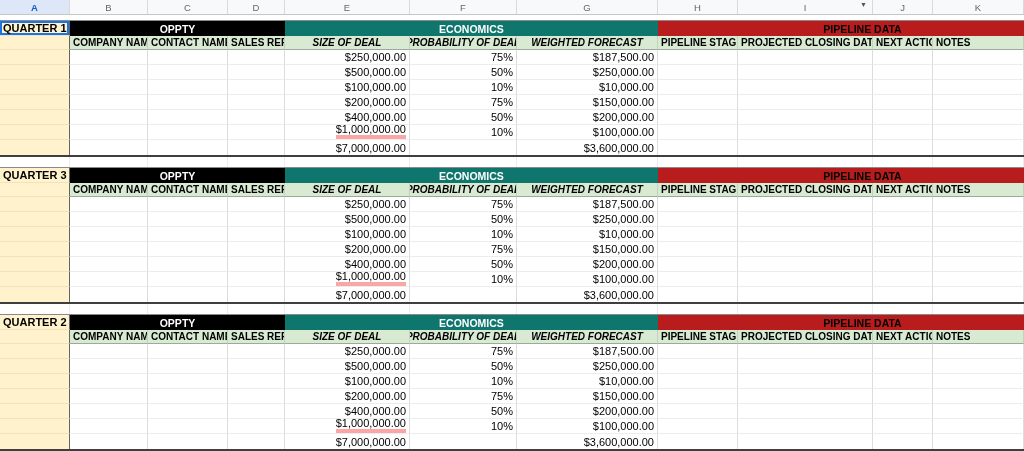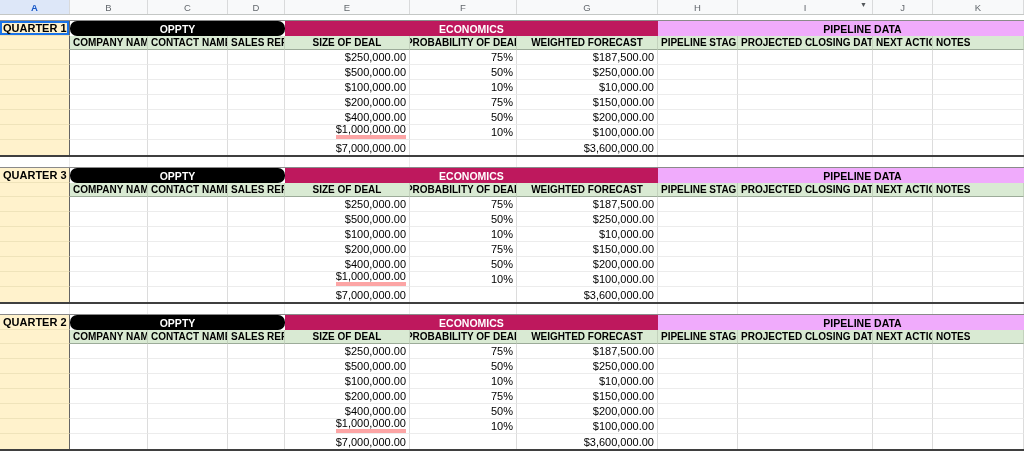--- a/index.html
+++ b/index.html
@@ -46,28 +46,28 @@
     border-right: 1px solid #646464; border-bottom: 1px solid #efe3ba;
   }
   .quarter { font-weight: bold; font-size: 11px; overflow: visible; }
   .selcell { box-shadow: inset 0 0 0 2px #1a73e8; }
   .banner {
     font-weight: bold; font-size: 10.5px;
     justify-content: center; border-bottom: none; border-right: none;
   }
   .sp3 { grid-column: span 3; }
   .sp4 { grid-column: span 4; }
-  .b-oppty { background: #000000; color: #ffffff; border-radius: 7px; }
-  .b-econ { background: #be185d; color: #ffffff; }
-  .b-pipe { background: #f0abfc; color: #000000; padding-left: 46px; }
+  .b-oppty { background: #000000; color: #ffffff; }
+  .b-econ { background: #0f766e; color: #ffffff; }
+  .b-pipe { background: #b91c1c; color: #000000; padding-left: 46px; }
   .hdr {
     background: #d9ead3; font-weight: bold; font-size: 10px;
     border-bottom: 1px solid #9cab99; border-right: 1px solid #c3d2bd;
   }
-  .ctr { justify-content: center; }
+  .ctr { justify-content: center; font-style: italic; }
   .num { justify-content: flex-end; }
   .total { font-weight: normal; border-bottom: none; }
   .u { border-bottom: 7px solid #fca5a5; display: inline-block; line-height: 12px; }
 </style>
 </head>
 <body>
 
 <div id="sheet">
 
   <div class="cols letters">

